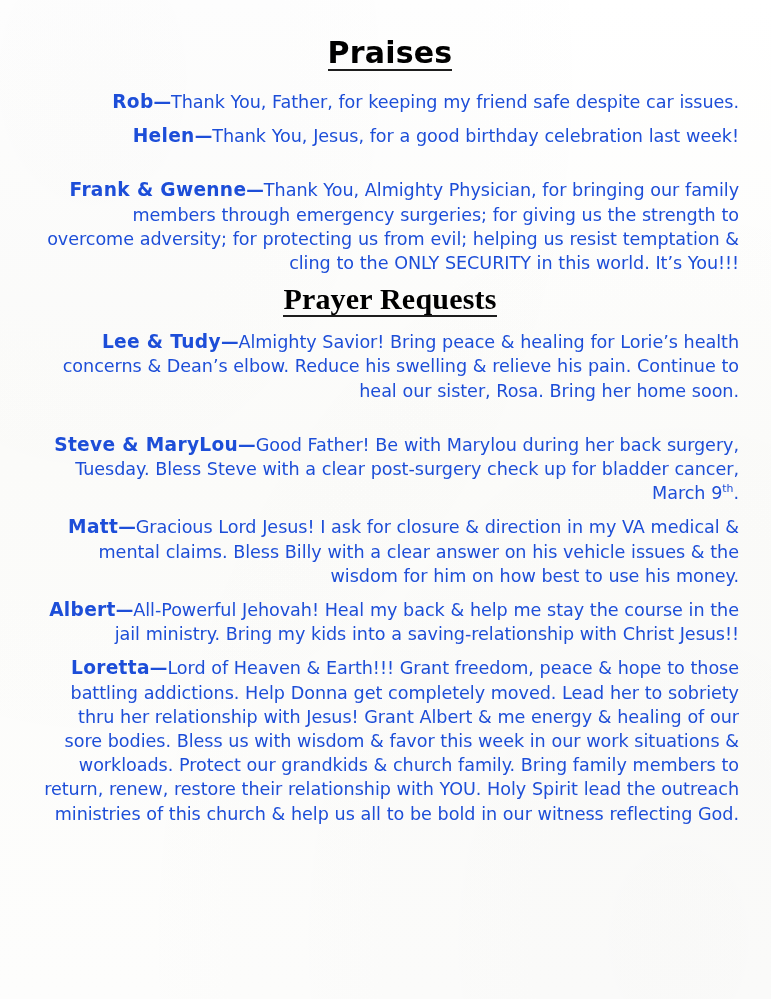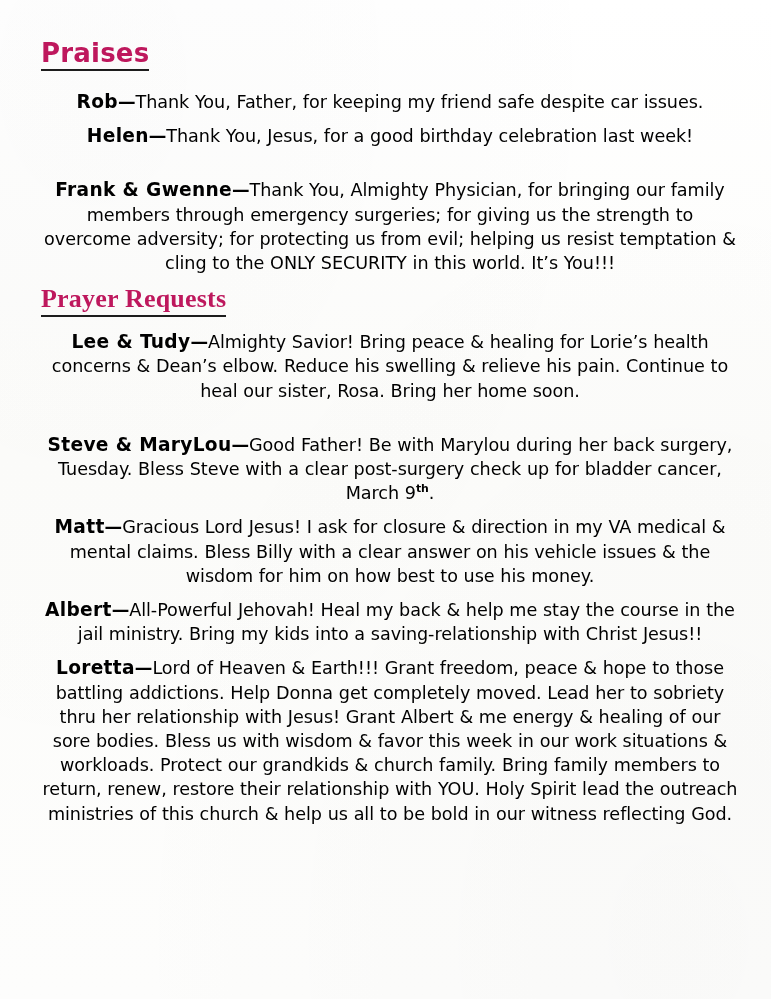--- a/index.html
+++ b/index.html
@@ -34,60 +34,61 @@
     position: relative;
     padding: 0 32px 0 41px;
     box-sizing: border-box;
     width: 771px;
   }
   .spacer-top { height: 38px; }
 
   h1.heading {
     margin: 0;
     padding: 0;
-    font-size: 26px;
+    text-align: center;
+    font-size: 30px;
     font-weight: 700;
     letter-spacing: 0.2px;
-    color: #be185d;
+    color: #000000;
     line-height: 30px;
   }
   h1.heading .h-inner {
     display: inline-block;
     border-bottom: 2.5px solid #1d1d1d;
     padding-bottom: 1px;
   }
   .heading-praises { margin-left: -30px; }
   .heading-requests { margin-left: -28px; font-family: Liberation Serif, serif; }
 
   .entry {
     margin: 0;
     padding: 0;
     font-size: 17.6px;
     line-height: 24.2px;
-    color: #000000;
-    text-align: center;
+    color: #1d4ed8;
+    text-align: right;
     letter-spacing: -0.05px;
     word-spacing: 0.2px;
   }
   .entry .nm {
     font-weight: 700;
     letter-spacing: 0.3px;
     font-size: 18.6px;
   }
   .entry .dash {
     font-weight: 700;
   }
   .entry .txt {
     font-weight: 400;
   }
   sup {
     font-size: 0.62em;
     vertical-align: super;
     line-height: 0;
-    font-weight: 700;
+    font-weight: 400;
   }
   .gap-entry { height: 10px; }
   .gap-after-praises { height: 19px; }
   .gap-before-requests { height: 9px; }
   .gap-after-requests-head { height: 13px; }
 </style>
 </head>
 <body>
 
 <div class="page">

